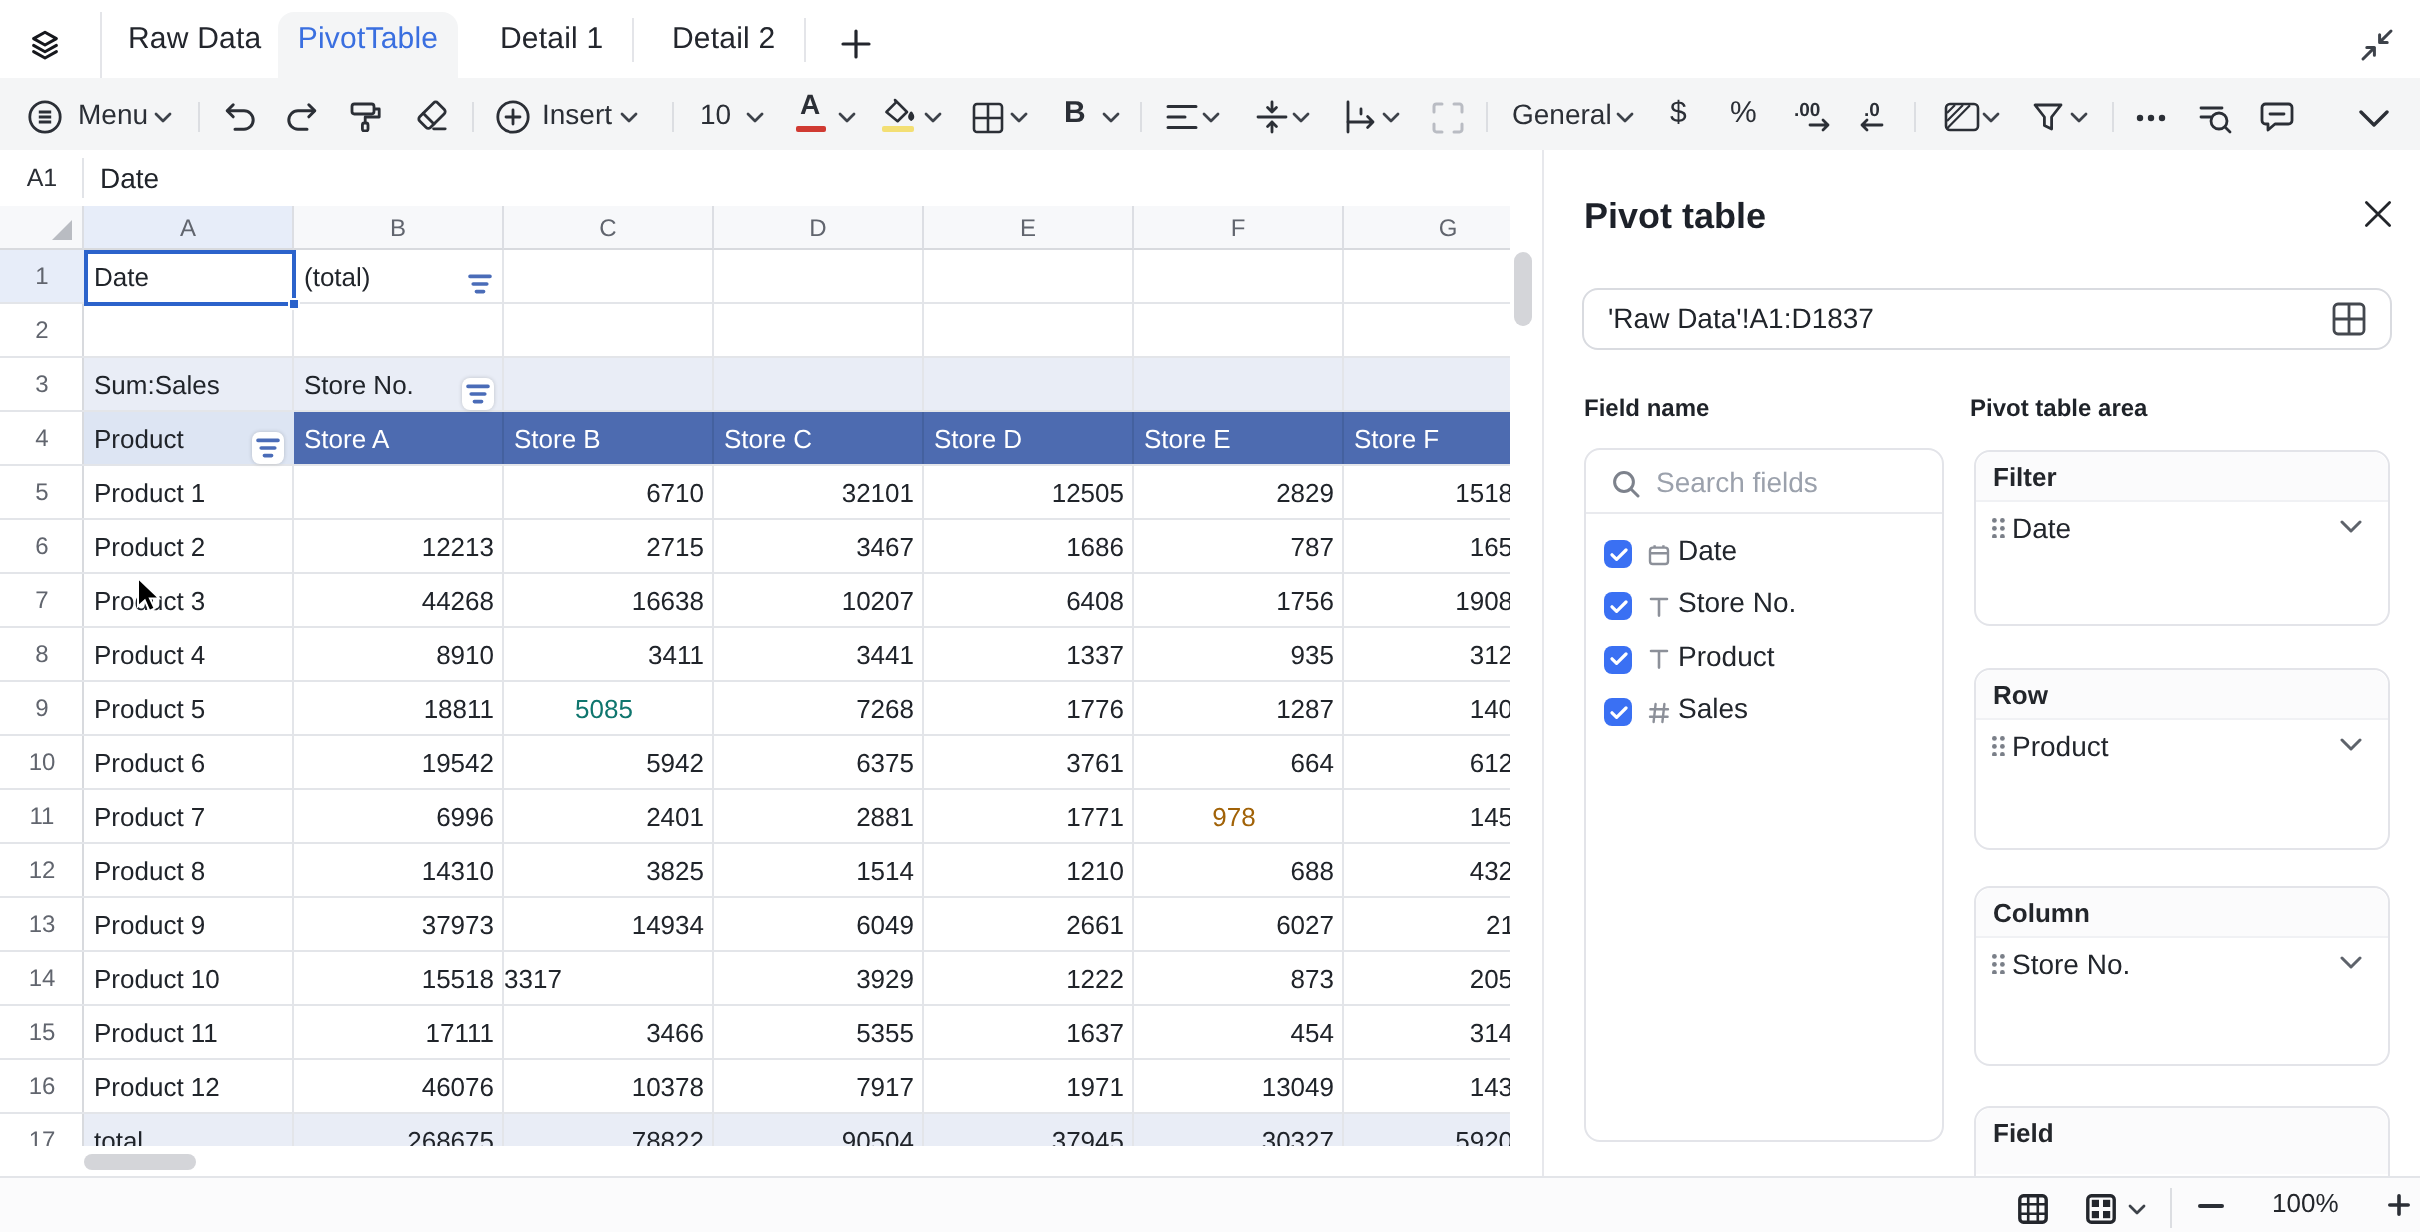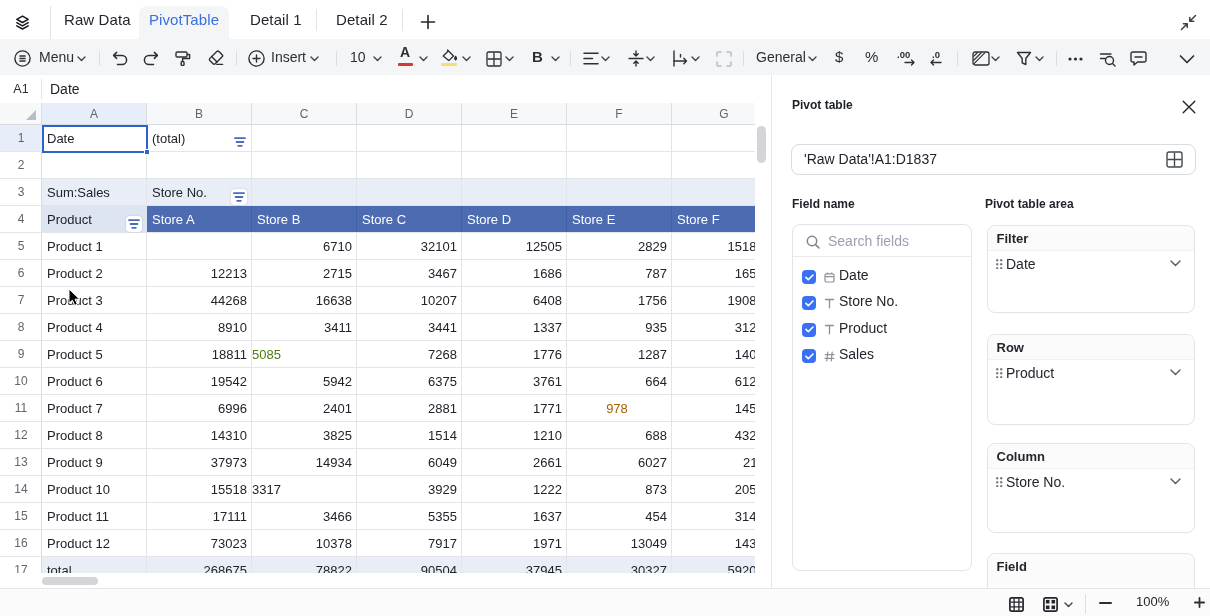--- a/index.html
+++ b/index.html
@@ -263,21 +263,21 @@
 <div class="cell" style="left:672px;top:287px;width:99px;text-align:right;color:#20242a">190812</div>
 <div class="cell" style="left:47px;top:314px;width:95px;color:#20242a">Product 4</div>
 <div class="cell" style="left:147px;top:314px;width:100px;text-align:right;color:#20242a">8910</div>
 <div class="cell" style="left:252px;top:314px;width:100px;text-align:right;color:#20242a">3411</div>
 <div class="cell" style="left:357px;top:314px;width:100px;text-align:right;color:#20242a">3441</div>
 <div class="cell" style="left:462px;top:314px;width:100px;text-align:right;color:#20242a">1337</div>
 <div class="cell" style="left:567px;top:314px;width:100px;text-align:right;color:#20242a">935</div>
 <div class="cell" style="left:672px;top:314px;width:99px;text-align:right;color:#20242a">31221</div>
 <div class="cell" style="left:47px;top:341px;width:95px;color:#20242a">Product 5</div>
 <div class="cell" style="left:147px;top:341px;width:100px;text-align:right;color:#20242a">18811</div>
-<div class="cell" style="left:252px;top:341px;width:100px;text-align:left;color:#4d7c0f">5085</div>
+<div class="cell" style="left:252px;top:341px;width:100px;text-align:center;color:#0f766e">5085</div>
 <div class="cell" style="left:357px;top:341px;width:100px;text-align:right;color:#20242a">7268</div>
 <div class="cell" style="left:462px;top:341px;width:100px;text-align:right;color:#20242a">1776</div>
 <div class="cell" style="left:567px;top:341px;width:100px;text-align:right;color:#20242a">1287</div>
 <div class="cell" style="left:672px;top:341px;width:99px;text-align:right;color:#20242a">14032</div>
 <div class="cell" style="left:47px;top:368px;width:95px;color:#20242a">Product 6</div>
 <div class="cell" style="left:147px;top:368px;width:100px;text-align:right;color:#20242a">19542</div>
 <div class="cell" style="left:252px;top:368px;width:100px;text-align:right;color:#20242a">5942</div>
 <div class="cell" style="left:357px;top:368px;width:100px;text-align:right;color:#20242a">6375</div>
 <div class="cell" style="left:462px;top:368px;width:100px;text-align:right;color:#20242a">3761</div>
 <div class="cell" style="left:567px;top:368px;width:100px;text-align:right;color:#20242a">664</div>
@@ -311,21 +311,21 @@
 <div class="cell" style="left:567px;top:476px;width:100px;text-align:right;color:#20242a">873</div>
 <div class="cell" style="left:672px;top:476px;width:99px;text-align:right;color:#20242a">20514</div>
 <div class="cell" style="left:47px;top:503px;width:95px;color:#20242a">Product 11</div>
 <div class="cell" style="left:147px;top:503px;width:100px;text-align:right;color:#20242a">17111</div>
 <div class="cell" style="left:252px;top:503px;width:100px;text-align:right;color:#20242a">3466</div>
 <div class="cell" style="left:357px;top:503px;width:100px;text-align:right;color:#20242a">5355</div>
 <div class="cell" style="left:462px;top:503px;width:100px;text-align:right;color:#20242a">1637</div>
 <div class="cell" style="left:567px;top:503px;width:100px;text-align:right;color:#20242a">454</div>
 <div class="cell" style="left:672px;top:503px;width:99px;text-align:right;color:#20242a">31423</div>
 <div class="cell" style="left:47px;top:530px;width:95px;color:#20242a">Product 12</div>
-<div class="cell" style="left:147px;top:530px;width:100px;text-align:right;color:#20242a">73023</div>
+<div class="cell" style="left:147px;top:530px;width:100px;text-align:right;color:#20242a">46076</div>
 <div class="cell" style="left:252px;top:530px;width:100px;text-align:right;color:#20242a">10378</div>
 <div class="cell" style="left:357px;top:530px;width:100px;text-align:right;color:#20242a">7917</div>
 <div class="cell" style="left:462px;top:530px;width:100px;text-align:right;color:#20242a">1971</div>
 <div class="cell" style="left:567px;top:530px;width:100px;text-align:right;color:#20242a">13049</div>
 <div class="cell" style="left:672px;top:530px;width:99px;text-align:right;color:#20242a">14312</div>
 <div class="cell" style="left:47px;top:557px;width:95px;color:#20242a">total</div>
 <div class="cell" style="left:147px;top:557px;width:100px;text-align:right;color:#20242a">268675</div>
 <div class="cell" style="left:252px;top:557px;width:100px;text-align:right;color:#20242a">78822</div>
 <div class="cell" style="left:357px;top:557px;width:100px;text-align:right;color:#20242a">90504</div>
 <div class="cell" style="left:462px;top:557px;width:100px;text-align:right;color:#20242a">37945</div>
@@ -341,21 +341,21 @@
 <div class="ab" style="left:126px;top:215.5px;width:16px;height:16px;background:#fff;border-radius:4px;box-shadow:0 0 2px rgba(0,0,0,0.18)"></div>
       <svg class="ab" style="left:128px;top:218.5px" width="12" height="10" viewBox="0 0 12 10" fill="none" stroke="#4a6cb8" stroke-width="1.8" stroke-linecap="round">
         <path d="M1 1.2 H11 M2.6 5 H9.4 M4.2 8.8 H7.8"></path>
       </svg>
 <div class="ab" style="left:42px;top:125px;width:106px;height:28px;border:2px solid #2c63cb"></div>
 <div class="ab" style="left:144px;top:149px;width:6px;height:6px;background:#2c63cb;border:1px solid #fff"></div>
 </div>
 <div class="ab" style="left:757px;top:126px;width:9px;height:37px;background:#d4d5d9;border-radius:4.5px"></div>
 <div class="ab" style="left:42px;top:577px;width:56px;height:8px;background:#d4d5d9;border-radius:4px"></div>
 <div class="ab" style="left:771px;top:75px;width:439px;height:513px;background:#fff;border-left:1px solid #e7e8ec"></div>
-<div class="ab" style="left:792px;top:98px;font-size:12px;font-weight:700;color:#1d2129">Pivot table</div>
+<div class="ab" style="left:792px;top:98px;font-size:18px;font-weight:700;color:#1d2129">Pivot table</div>
 <svg class="ab" style="left:1182px;top:100px" width="14" height="14" viewBox="0 0 14 14" stroke="#23262b" stroke-width="1.4" stroke-linecap="round">
       <path d="M1.2 1.2 L12.8 12.8 M12.8 1.2 L1.2 12.8"></path>
     </svg>
 <div class="ab" style="left:791px;top:144px;width:405px;height:31px;border:1px solid #d9dbe0;border-radius:8px;background:#fff"></div>
 <div class="ab" style="left:804px;top:144px;height:31px;line-height:31px;font-size:14px;color:#20242a">'Raw Data'!A1:D1837</div>
 <svg class="ab" style="left:1166px;top:151px" width="17" height="17" viewBox="0 0 17 17" fill="none" stroke="#44484f" stroke-width="1.4">
       <rect x="1" y="1" width="15" height="15" rx="2"></rect>
       <path d="M8.5 1.5 V15.5 M1.5 8.5 H15.5"></path>
     </svg>
 <div class="ab lbl" style="left:792px;top:197px">Field name</div>

